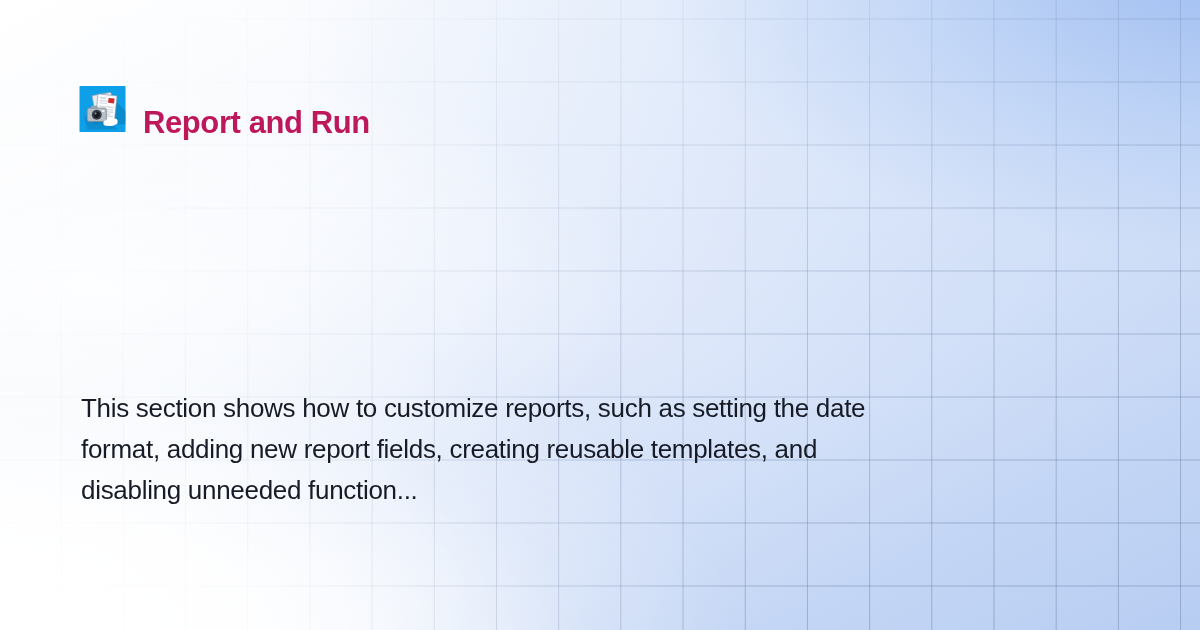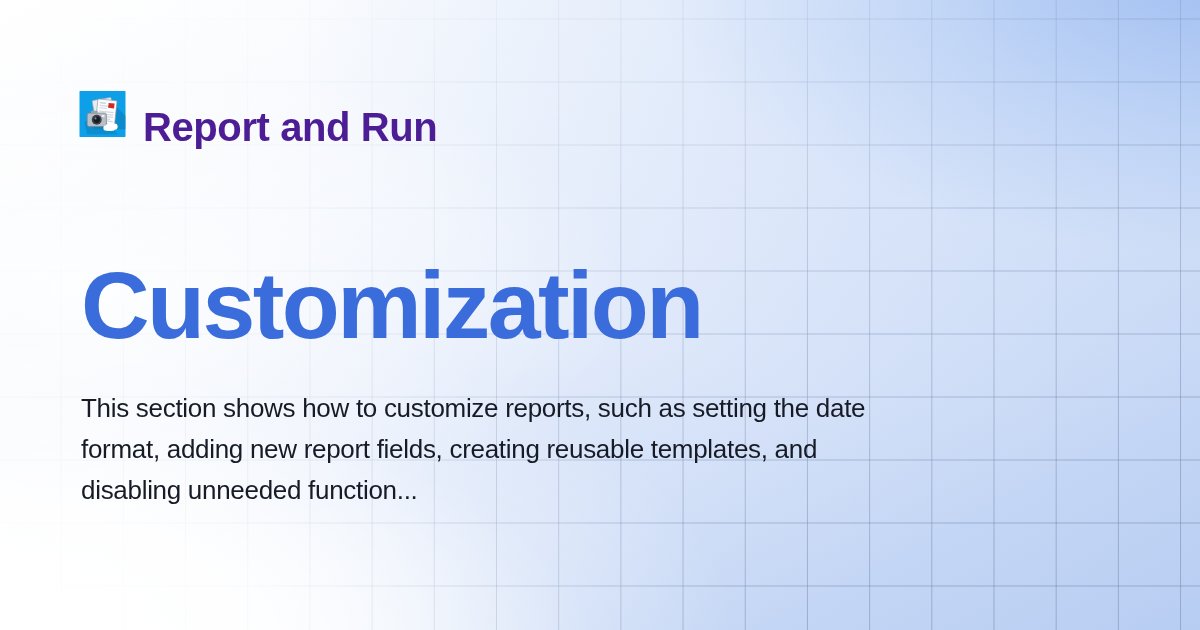--- a/index.html
+++ b/index.html
@@ -118,23 +118,23 @@
 
   .brand-logo {
     width: 47px;
     height: 46px;
     flex: 0 0 auto;
     display: block;
     border-radius: 1px;
   }
 
   .brand-name {
-    font-size: 40px;
+    font-size: 31px;
     font-weight: bold;
-    color: #4c1d95;
+    color: #be185d;
     letter-spacing: -0.4px;
     line-height: 1;
     white-space: nowrap;
     margin-top: 27px;
   }
 
   .headline {
     position: absolute;
     left: 81px;
     top: 258px;
@@ -207,18 +207,17 @@
         <g fill="#ffffff">
           <circle cx="31.5" cy="37.5" r="4.1"></circle>
           <circle cx="36.6" cy="37.2" r="3.2"></circle>
           <circle cx="27.8" cy="38.6" r="2.9"></circle>
           <rect x="27.8" y="37.6" width="9" height="4" rx="2"></rect>
         </g>
       </svg>
       <div class="brand-name">Report and Run</div>
     </div>
 
-    <div class="headline">Customization</div>
 
     <div class="description">This section shows how to customize reports, such as setting the date format, adding new report fields, creating reusable templates, and disabling unneeded function...</div>
 
   </div>
 </div>
 
 </body></html>

